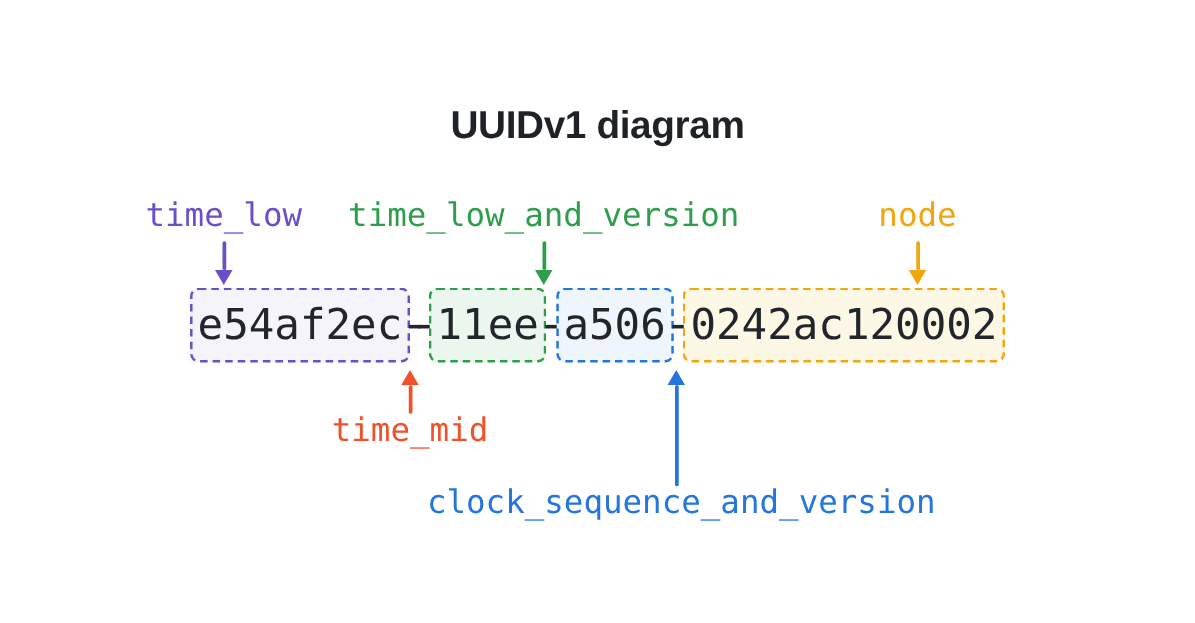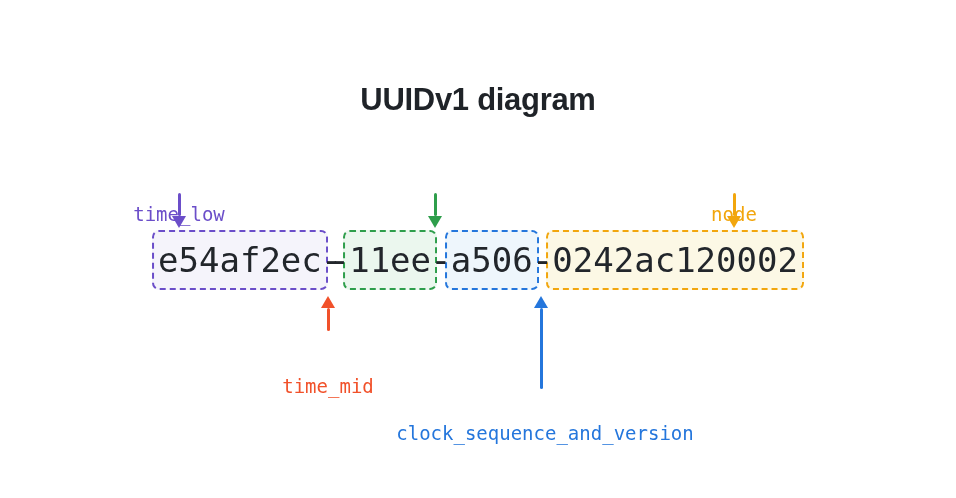--- a/index.html
+++ b/index.html
@@ -14,23 +14,22 @@
     position:absolute;top:38px;left:0;width:100%;
     text-align:center;
     font-family:"Liberation Sans",sans-serif;
     font-weight:700;font-size:31px;letter-spacing:-0.3px;
     color:var(--title,#1f2328);
     margin-top:44px;
   }
   .seg-label{
     position:absolute;transform:translateX(-50%);
     white-space:nowrap;
-    font-size:19px;line-height:24px;
+    font-size:26px;line-height:24px;
     color:var(--c);
-    margin-top:41px;
   }
   .arrow{
     position:absolute;transform:translateX(-50%);
     display:flex;flex-direction:column;align-items:center;
   }
   .arrow .shaft{width:3px;flex:1;background:var(--c);border-radius:2px;}
   .arrow .head{width:0;height:0;border-left:7px solid transparent;border-right:7px solid transparent;}
   .arrow.down .head{border-top:12px solid var(--c);}
   .arrow.up   .head{border-bottom:12px solid var(--c);}
   .uuid-row{
@@ -53,20 +52,21 @@
   }
 </style>
 </head>
 <body>
 
 <div class="stage" style="--bg: #ffffff; --title: #1f2328; --ink: #22262b;">
 
   <div class="title">UUIDv1 diagram</div>
 
   <div class="seg-label" style="left: 179px; top: 161px; --c: #6b4ec9; --fill: #f5f4fb;">time_low</div>
+  <div class="seg-label" style="left: 435px; top: 161px; --c: #2e9e4b; --fill: #ebf7ee;">time_low_and_version</div>
   <div class="seg-label" style="left: 734px; top: 161px; --c: #f2a60d; --fill: #fcf8e5;">node</div>
 
   <div class="arrow down" style="left: 179px; top: 193px; height: 35px; --c: #6b4ec9; --fill: #f5f4fb;">
     <div class="shaft"></div>
     <div class="head"></div>
   </div>
   <div class="arrow down" style="left: 435px; top: 193px; height: 35px; --c: #2e9e4b; --fill: #ebf7ee;">
     <div class="shaft"></div>
     <div class="head"></div>
   </div>
@@ -89,15 +89,15 @@
   <div class="arrow up" style="left: 328px; top: 296px; height: 35px; --c: #f1512a; --fill: #fdf3ed;">
     <div class="head"></div>
     <div class="shaft"></div>
   </div>
   <div class="arrow up" style="left: 541px; top: 296px; height: 93px; --c: #2476dc; --fill: #eef6fc;">
     <div class="head"></div>
     <div class="shaft"></div>
   </div>
 
   <div class="seg-label" style="left: 328px; top: 333px; --c: #f1512a; --fill: #fdf3ed;">time_mid</div>
-  <div class="seg-label" style="left: 545px; top: 380px; --c: #2476dc; --fill: #eef6fc;">clock_sequence_and_version</div>
+  <div class="seg-label" style="left: 545px; top: 390px; --c: #2476dc; --fill: #eef6fc;">clock_sequence_and_version</div>
 
 </div>
 
 </body></html>

